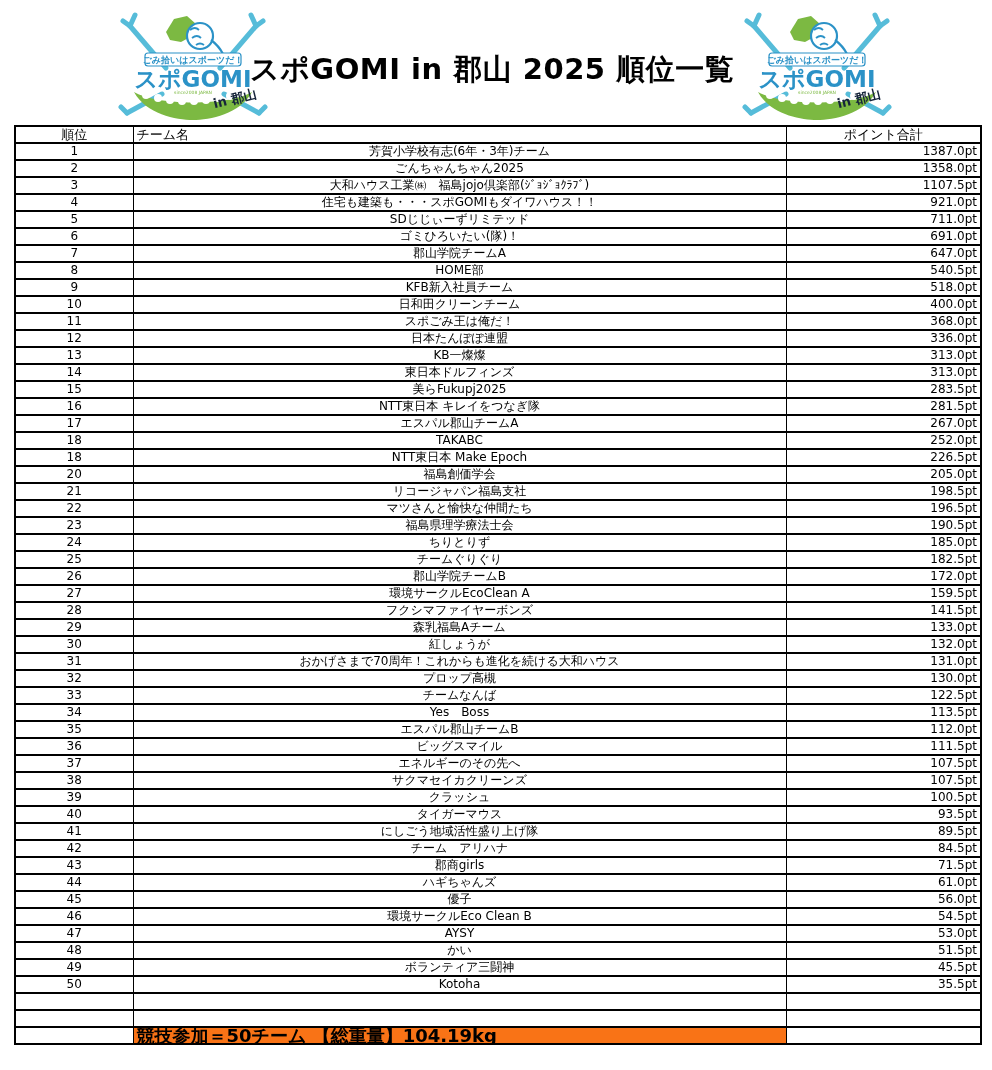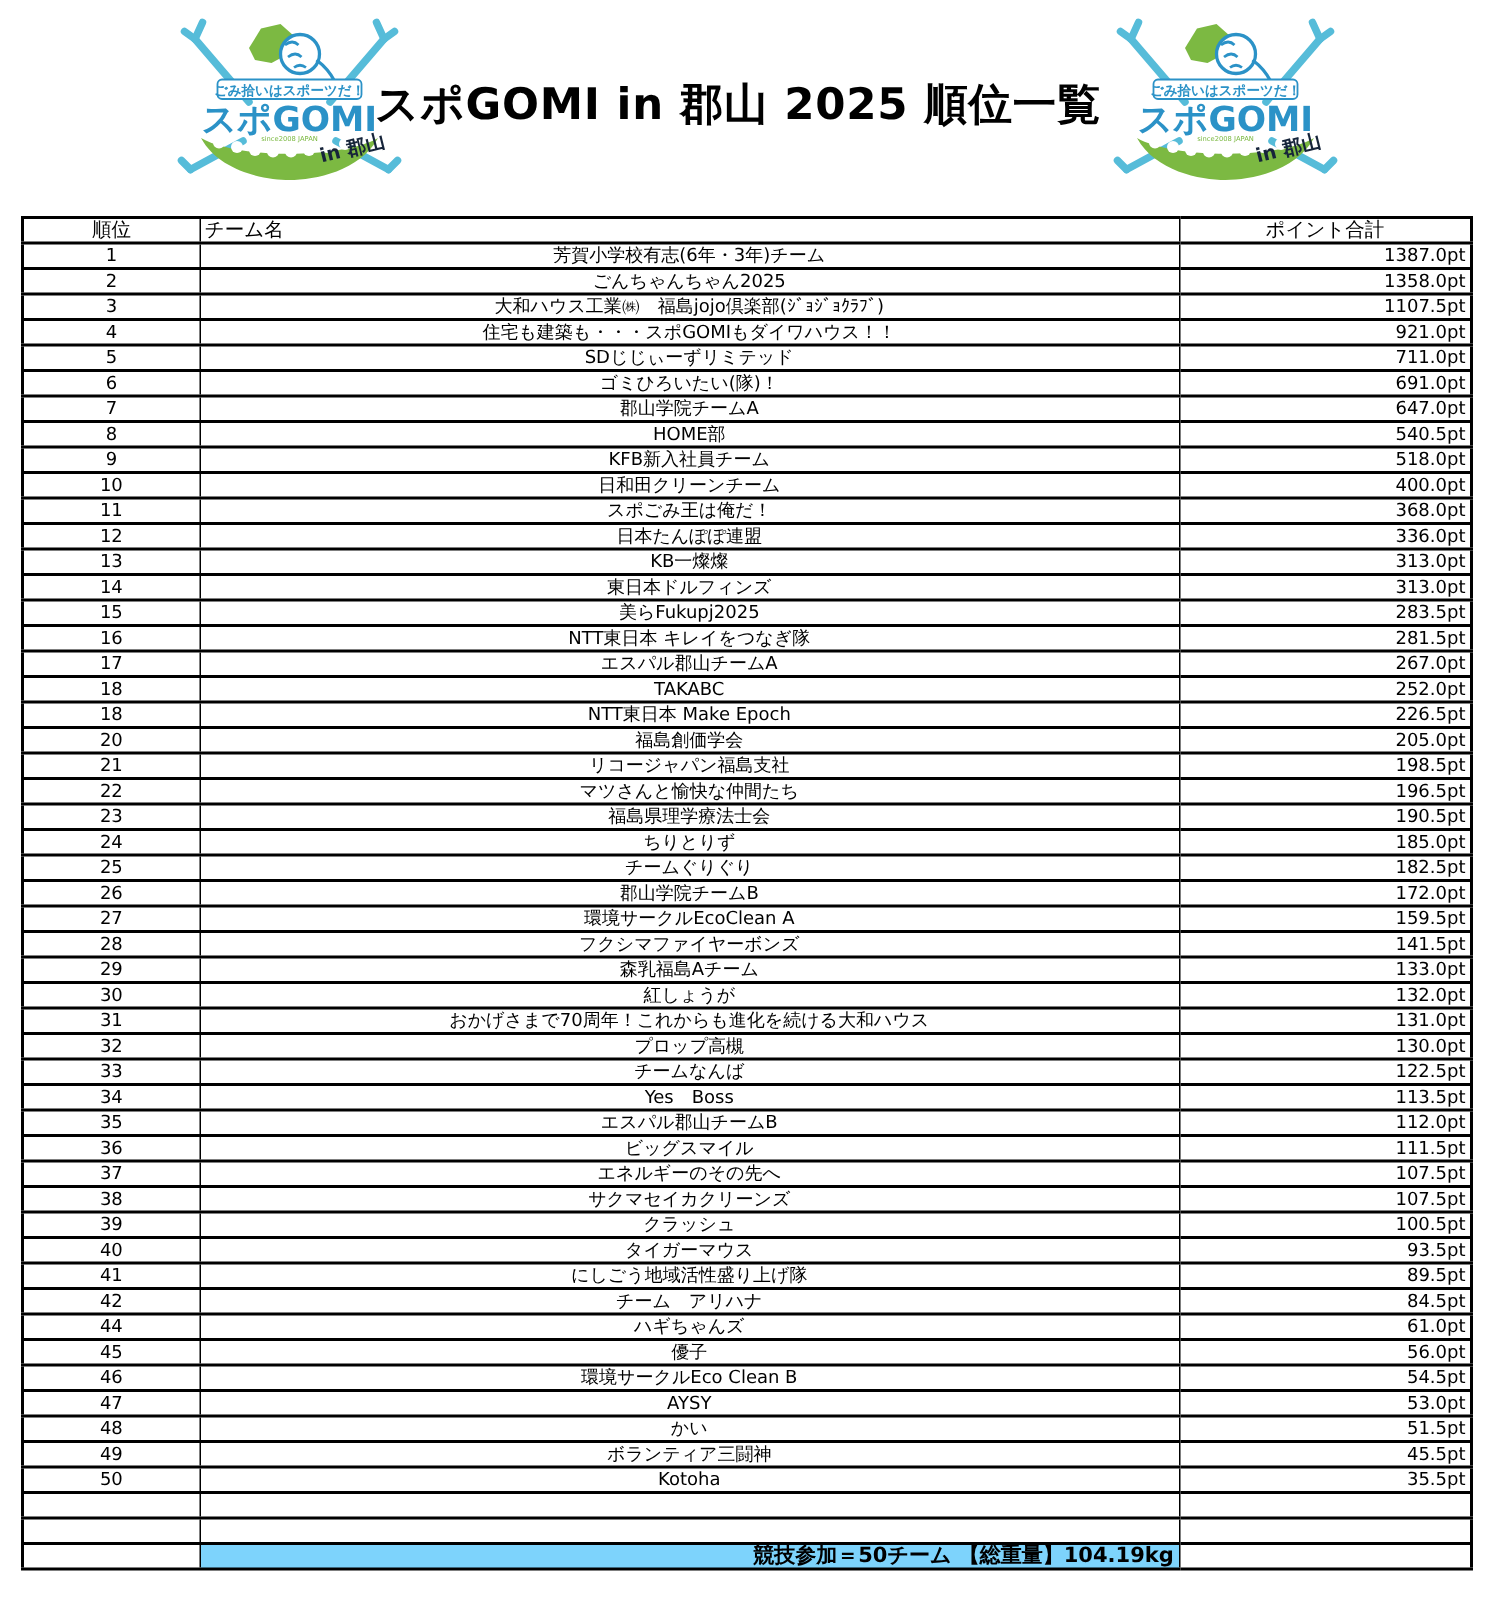--- a/index.html
+++ b/index.html
@@ -9,39 +9,39 @@
     overflow:hidden;
   }
   .page-title{
     position:absolute;top:50px;left:250px;width:500px;
     font-size:29px;font-weight:bold;letter-spacing:0.5px;white-space:nowrap;
   }
   .logo{position:absolute;width:150px;height:112px;}
   .logo.left{left:118px;top:8px;}
   .logo.right{left:742px;top:8px;}
   table.ranking{
-    position:absolute;left:14px;top:144px;width:966px;
+    position:absolute;left:14px;top:125px;width:966px;
     border-collapse:collapse;table-layout:fixed;
     font-size:12px;
   }
   table.ranking td,table.ranking th{
     border-left:1px solid #000;border-right:1px solid #000;
     border-top:2px solid #000;border-bottom:2px solid #000;
     height:15px;padding:0 3px;overflow:hidden;white-space:nowrap;
     font-weight:normal;line-height:15px;
   }
   table.ranking{border:2px solid #000;}
   th.h-rank{text-align:center;font-size:13px;}
   th.h-team{text-align:left;font-size:13px;}
   th.h-points{text-align:center;font-size:13px;}
   td.c-rank{text-align:center;}
   td.c-team{text-align:center;}
   td.c-points{text-align:right;}
   tr.summary-row td.c-team{
-    background:#7dd3fc;font-weight:bold;font-size:14px;text-align:right;
+    background:#f97316;font-weight:bold;font-size:18px;text-align:left;
   }
 </style>
 </head>
 <body>
 
 <div class="logo left">
   <svg viewBox="0 0 150 112" width="150" height="112">
     <g stroke="#56bcd9" stroke-width="5" stroke-linecap="round" fill="none">
       <line x1="48" y1="60" x2="12" y2="18"></line>
         <line x1="12" y1="18" x2="5" y2="13"></line>
@@ -348,20 +348,25 @@
         <td class="c-rank">41</td>
         <td class="c-team">にしごう地域活性盛り上げ隊</td>
         <td class="c-points">89.5pt</td>
       </tr>
       <tr>
         <td class="c-rank">42</td>
         <td class="c-team">チーム　アリハナ</td>
         <td class="c-points">84.5pt</td>
       </tr>
       <tr>
+        <td class="c-rank">43</td>
+        <td class="c-team">郡商girls</td>
+        <td class="c-points">71.5pt</td>
+      </tr>
+      <tr>
         <td class="c-rank">44</td>
         <td class="c-team">ハギちゃんズ</td>
         <td class="c-points">61.0pt</td>
       </tr>
       <tr>
         <td class="c-rank">45</td>
         <td class="c-team">優子</td>
         <td class="c-points">56.0pt</td>
       </tr>
       <tr>

